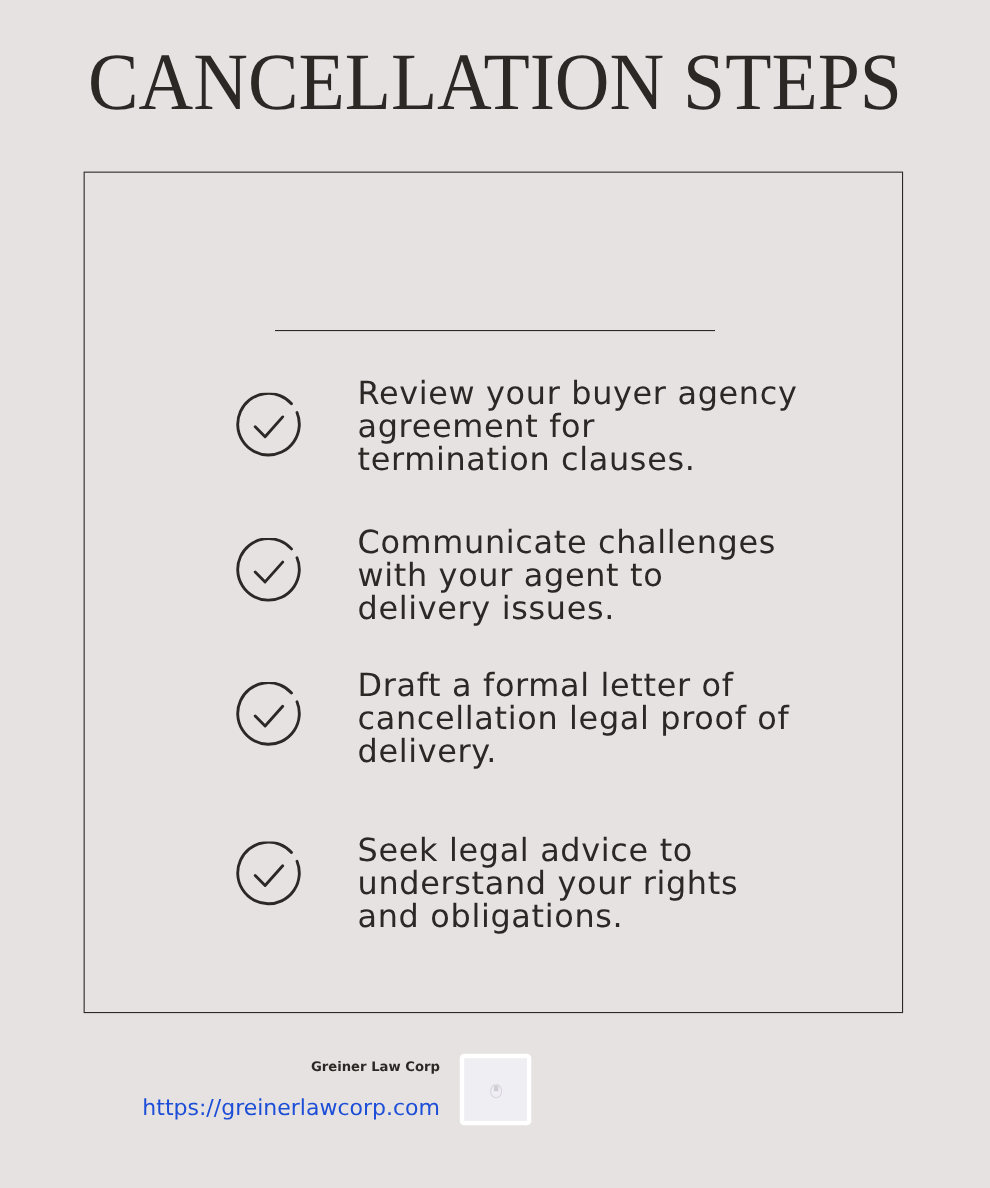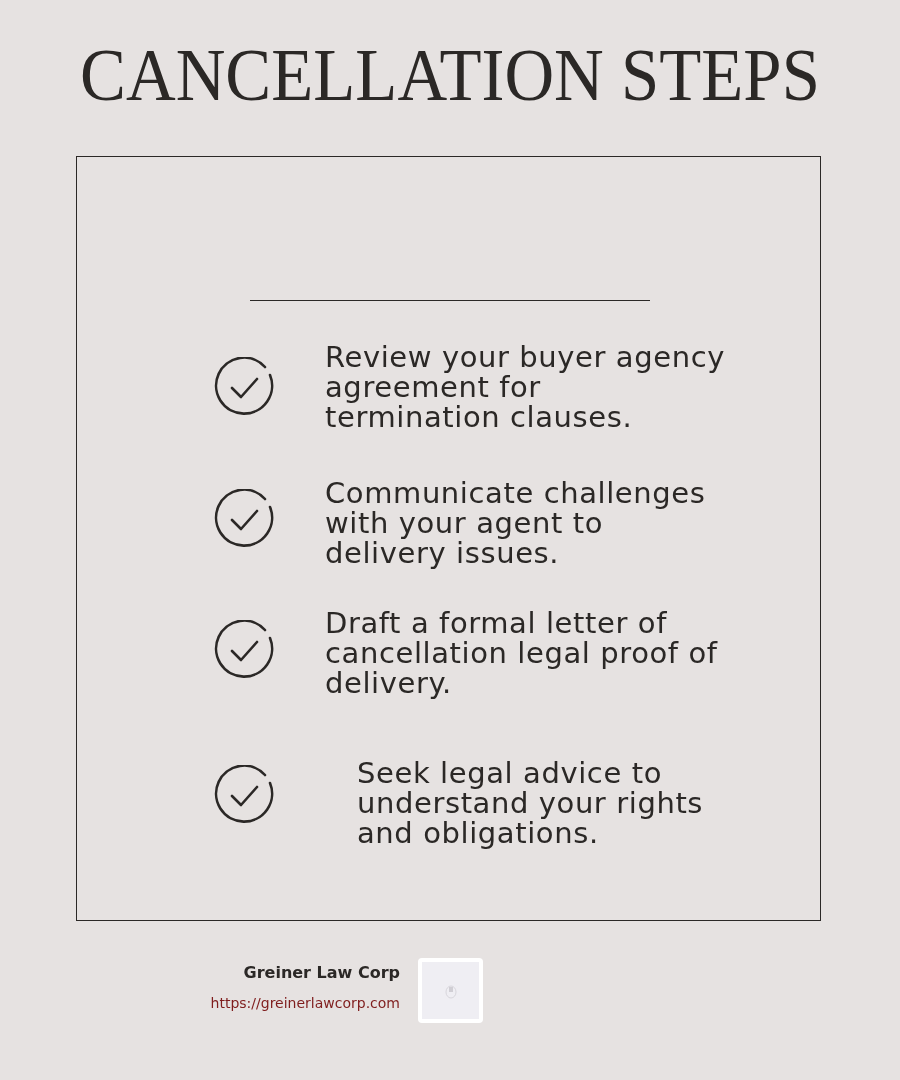--- a/index.html
+++ b/index.html
@@ -21,25 +21,25 @@
   }
   .step { position:absolute; left:213px; width:520px; }
   .step .icon { position:absolute; left:0; width:62px; height:62px; }
   .step .text {
     position:absolute; left:112px; width:400px;
     font-family:"DejaVu Sans","Liberation Sans",sans-serif; font-size:29px; line-height:30px;
     letter-spacing:0.6px; color:#2b2826;
   }
   .footer-name {
     position:absolute; right:500px; top:963px; text-align:right;
-    font-family:"DejaVu Sans","Liberation Sans",sans-serif; font-weight:bold; font-size:16px; color:#2b2826;
+    font-family:"DejaVu Sans","Liberation Sans",sans-serif; font-weight:bold; font-size:12px; color:#2b2826;
   }
   .footer-url {
     position:absolute; right:500px; top:995px; text-align:right;
-    font-family:"DejaVu Sans","Liberation Sans",sans-serif; font-size:14px; color:#7f1d1d;
+    font-family:"DejaVu Sans","Liberation Sans",sans-serif; font-size:20px; color:#1d4ed8;
   }
   .logo {
     position:absolute; left:418px; top:958px; width:65px; height:65px; background:#ffffff;
     border-radius:4px; box-sizing:border-box; padding:4px;
   }
   .logo-inner {
     width:57px; height:57px; background:#efeef3; display:flex; align-items:center; justify-content:center;
   }
 </style>
 </head>
@@ -72,21 +72,21 @@
     <path d="M19 31 L28 40 L44 22" fill="none" stroke="#2b2826" stroke-width="2.6" stroke-linecap="round" stroke-linejoin="round"></path>
   </svg>
   <div class="text" style="top:-12px;">Draft a formal letter of cancellation legal proof of delivery.</div>
 </div>
 
 <div class="step" style="top:765px;">
   <svg class="icon" style="top:0px;" viewBox="0 0 62 62">
     <path d="M52 10 A28 28 0 1 0 57 18" fill="none" stroke="#2b2826" stroke-width="2.6" stroke-linecap="round"></path>
     <path d="M19 31 L28 40 L44 22" fill="none" stroke="#2b2826" stroke-width="2.6" stroke-linecap="round" stroke-linejoin="round"></path>
   </svg>
-  <div class="text" style="top:-7px;margin-left:32px;">Seek legal advice to understand your rights and obligations.</div>
+  <div class="text" style="top:-7px;">Seek legal advice to understand your rights and obligations.</div>
 </div>
 
 <div class="footer-name">Greiner Law Corp</div>
 <div class="footer-url">https://greinerlawcorp.com</div>
 <div class="logo">
   <div class="logo-inner">
     <svg width="14" height="16" viewBox="0 0 14 16">
       <ellipse cx="7" cy="9" rx="5" ry="6" fill="none" stroke="#d8d6dc" stroke-width="1"></ellipse>
       <rect x="5" y="4" width="4" height="5" fill="#d0ced4"></rect>
     </svg>

